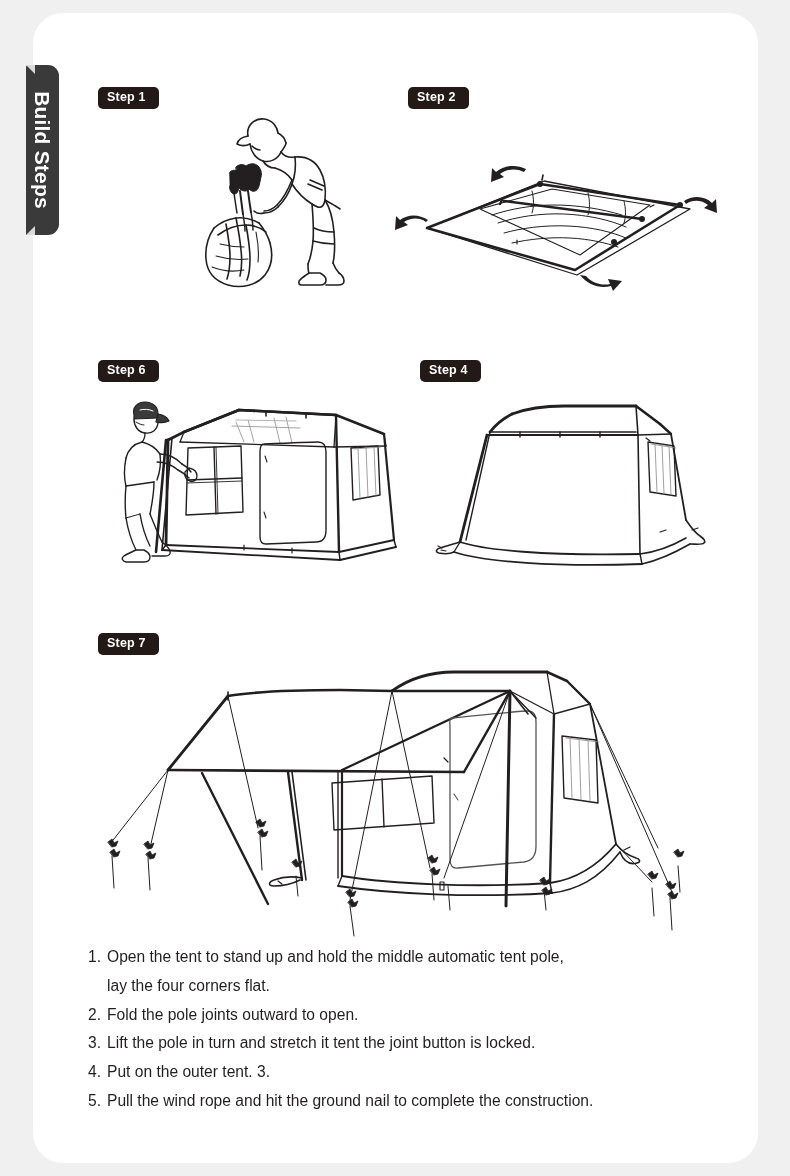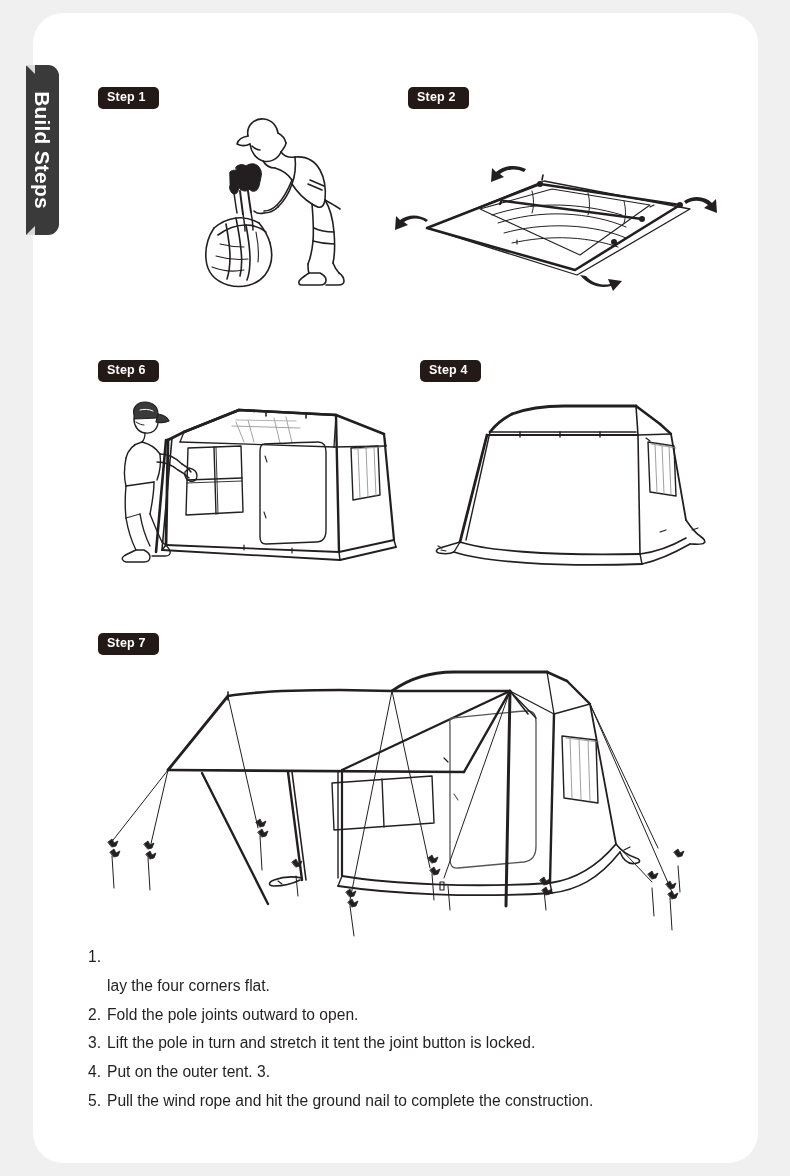--- a/index.html
+++ b/index.html
@@ -525,21 +525,21 @@
 
     <path d="M348 234 L352 234 L352 242 L348 242 Z" stroke-width="1.1"></path>
   </svg>
 </div>
 
 <div class="instructions">
 
   <div class="instr-row">
     <span class="instr-num">1.</span>
     <span class="instr-text">
-      <br>
+      <span>Open the tent to stand up and hold the middle automatic tent pole,</span><br>
       <span>lay the four corners flat.</span>
     </span>
   </div>
 
   <div class="instr-row">
     <span class="instr-num">2.</span>
     <span class="instr-text">Fold the pole joints outward to open.</span>
   </div>
 
   <div class="instr-row">

